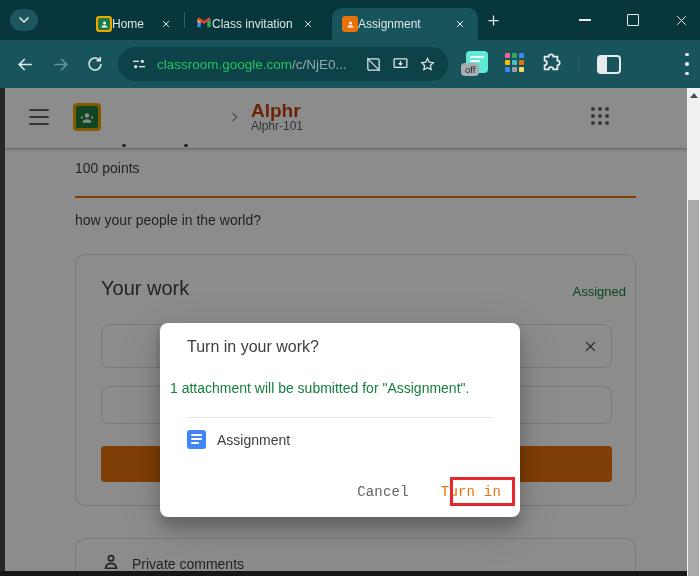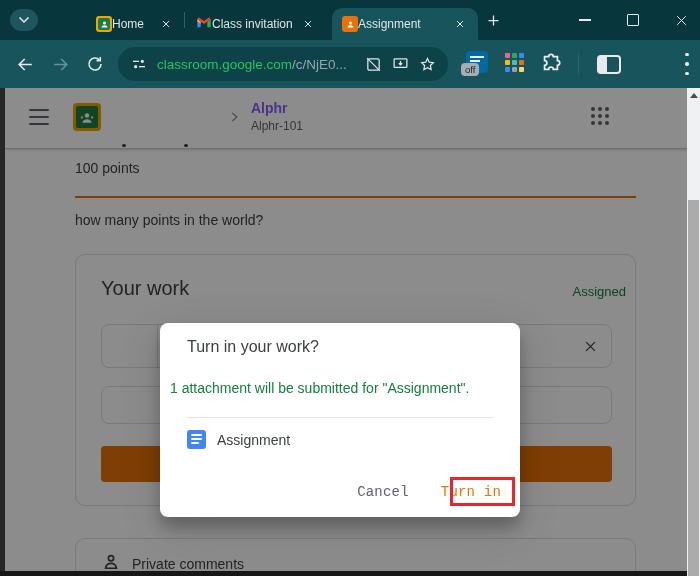--- a/index.html
+++ b/index.html
@@ -29,21 +29,21 @@
   
   .toolbar{position:absolute;left:0;top:40px;width:700px;height:48px;background:#17545b;}
   .navbtn{position:absolute;top:54px;width:20px;height:20px;display:flex;align-items:center;justify-content:center;cursor:pointer;}
   .urlbar{position:absolute;left:118px;top:47px;width:330px;height:34px;border-radius:17px;background:#0d4249;
     display:flex;align-items:center;gap:9px;padding:0 12px;box-sizing:border-box;cursor:text;}
   .url-text{font-size:13.5px;white-space:nowrap;overflow:hidden;flex:1;}
   .url-domain{color:#22c55e;}
   .url-path{color:#8fa9ac;}
   .pill-icon{width:18px;height:18px;flex:0 0 18px;display:flex;align-items:center;justify-content:center;cursor:pointer;}
   .ext{position:absolute;top:51px;cursor:pointer;}
-  .adblock{left:466px;width:22px;height:22px;background:#0369a1;border-radius:4px;}
+  .adblock{left:466px;width:22px;height:22px;background:#5eead4;border-radius:4px;}
   .adblock::before{content:"";position:absolute;left:4px;top:5px;width:14px;height:2px;background:#fff;opacity:.9;}
   .adblock::after{content:"";position:absolute;left:4px;top:9px;width:10px;height:2px;background:#fff;opacity:.9;}
   .off-badge{position:absolute;left:-5px;top:12px;background:#a7adb3;color:#1e2124;font-size:9.5px;
     padding:1px 4px;border-radius:4px;line-height:11px;}
   .gridext{left:505px;width:19px;height:19px;top:53px;display:grid;grid-template-columns:repeat(3,5px);grid-auto-rows:5px;gap:2px;}
   .gridext div{border-radius:1px;}
   .puzzle{left:540px;top:52px;width:22px;height:22px;}
   .tool-sep{position:absolute;left:578px;top:54px;width:1px;height:20px;background:#2f6169;}
   .sidepanel{left:597px;top:55px;width:20px;height:15px;border:2px solid #e8eaed;border-radius:4px;}
   .sidepanel::before{content:"";position:absolute;left:0;top:0;width:8px;height:15px;background:#e8eaed;}
@@ -55,21 +55,21 @@
   .frame-bottom{position:absolute;left:0;bottom:0;width:100%;height:5px;background:#2b2b2b;z-index:2;}
   .gc-header{position:absolute;left:5px;top:0;right:0;height:60px;background:#fff;
     border-bottom:1px solid #c6c6c6;box-shadow:0 1px 3px rgba(0,0,0,.18);}
   .hamburger{position:absolute;left:24px;top:21px;width:20px;height:16px;display:flex;flex-direction:column;justify-content:space-between;cursor:pointer;}
   .hamburger div{height:2px;background:#5f6368;border-radius:1px;}
   .gc-logo{position:absolute;left:68px;top:15px;width:28px;height:28px;border-radius:4px;background:#f0a500;
     display:flex;align-items:center;justify-content:center;}
   .gc-logo-in{width:22px;height:22px;border-radius:2px;background:#1e7d3e;display:flex;align-items:center;justify-content:center;}
   .gc-name{position:absolute;left:106px;top:16px;font-size:22px;color:#4a4f54;cursor:pointer;}
   .crumb-chev{position:absolute;left:222px;top:20px;}
-  .course-title{position:absolute;left:246px;top:12px;font-size:14px;font-weight:bold;color:#8b5cf6;}
+  .course-title{position:absolute;left:246px;top:12px;font-size:19px;font-weight:bold;color:#c2410c;}
   .course-code{position:absolute;left:246px;top:31px;font-size:12px;color:#5f6368;text-align:right;}
   .appsgrid{position:absolute;left:586px;top:19px;width:22px;height:22px;cursor:pointer;
     display:grid;grid-template-columns:repeat(3,4px);grid-auto-rows:4px;gap:3px;}
   .appsgrid div{background:#5f6368;border-radius:50%;}
   .remnant{position:absolute;top:56px;width:4px;height:3px;background:#3a3a3a;border-radius:50%;}
   .points{position:absolute;left:75px;top:72px;font-size:14px;font-weight:500;color:#3c4043;text-align:right;}
   .theme-divider{position:absolute;left:75px;top:108px;width:561px;height:2px;background:#e8710a;}
   .question{position:absolute;left:75px;top:124px;font-size:14px;color:#3c4043;}
   .work-card{position:absolute;left:75px;top:166px;width:561px;height:252px;border:1px solid #dadce0;
     border-radius:10px;background:#fff;box-sizing:border-box;}
@@ -319,21 +319,21 @@
           <div></div>
           <div></div>
       </div>
     </div>
 
     <div class="remnant" style="left:122px;"></div>
     <div class="remnant" style="left:184px;"></div>
 
     <div class="points">100 points</div>
     <div class="theme-divider"></div>
-    <div class="question">how many points in the world?</div>
+    <div class="question">how your people in the world?</div>
 
     <div class="work-card">
       <div class="work-title">Your work</div>
       <div class="work-status">Assigned</div>
 
       <div class="att-row">
         <div class="att-div"></div>
         <div class="att-close">
           <svg width="15" height="15" viewBox="0 0 24 24" stroke="#3c4043" stroke-width="2">
               <path d="M5 5l14 14M19 5L5 19"></path>

